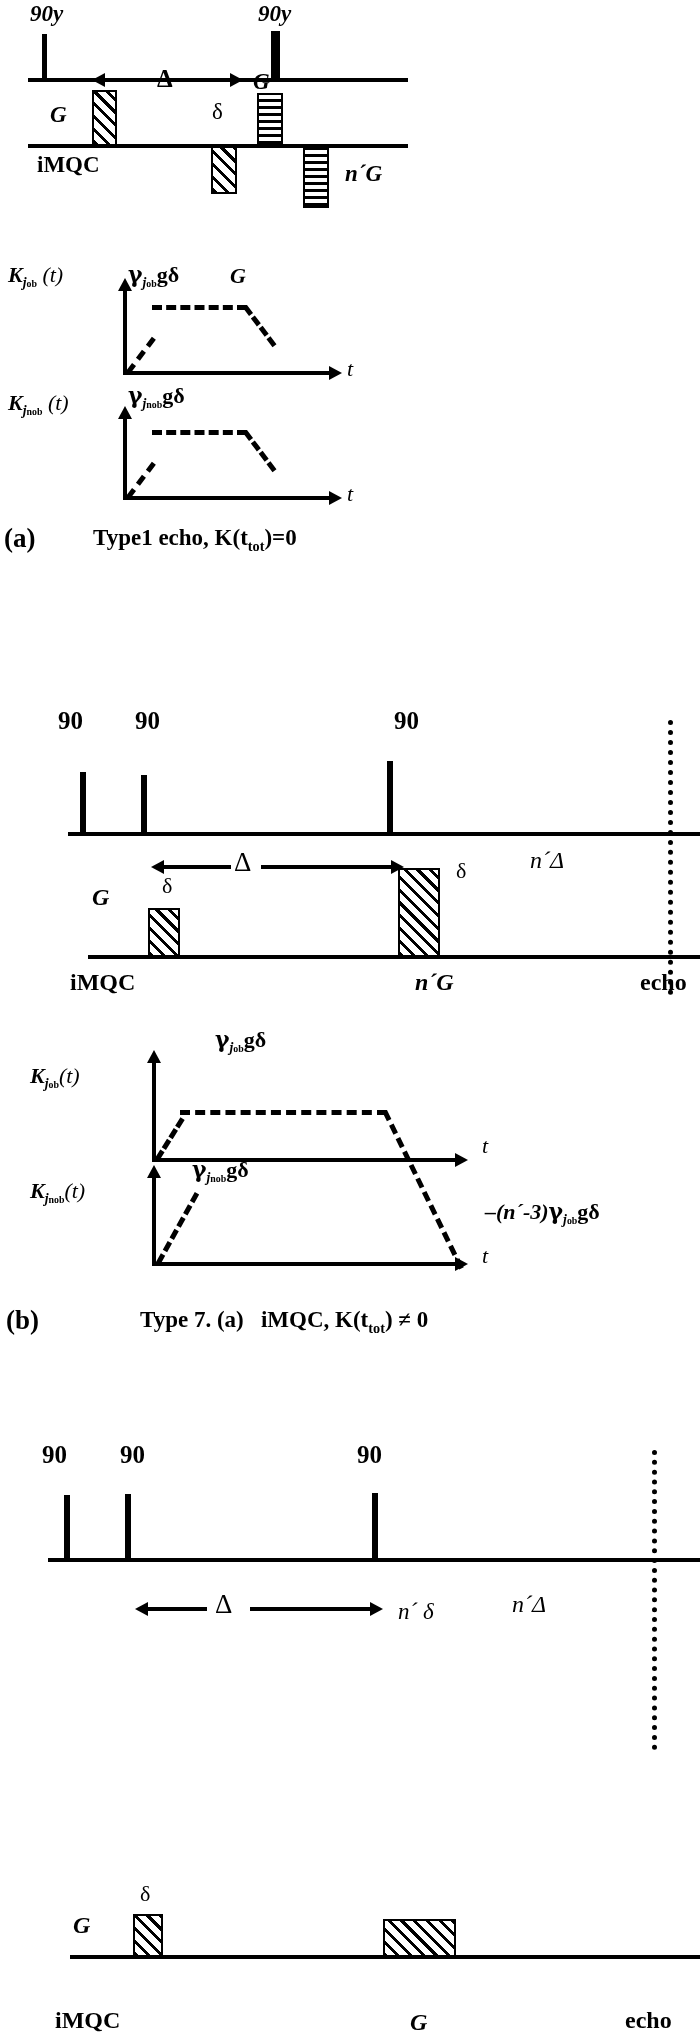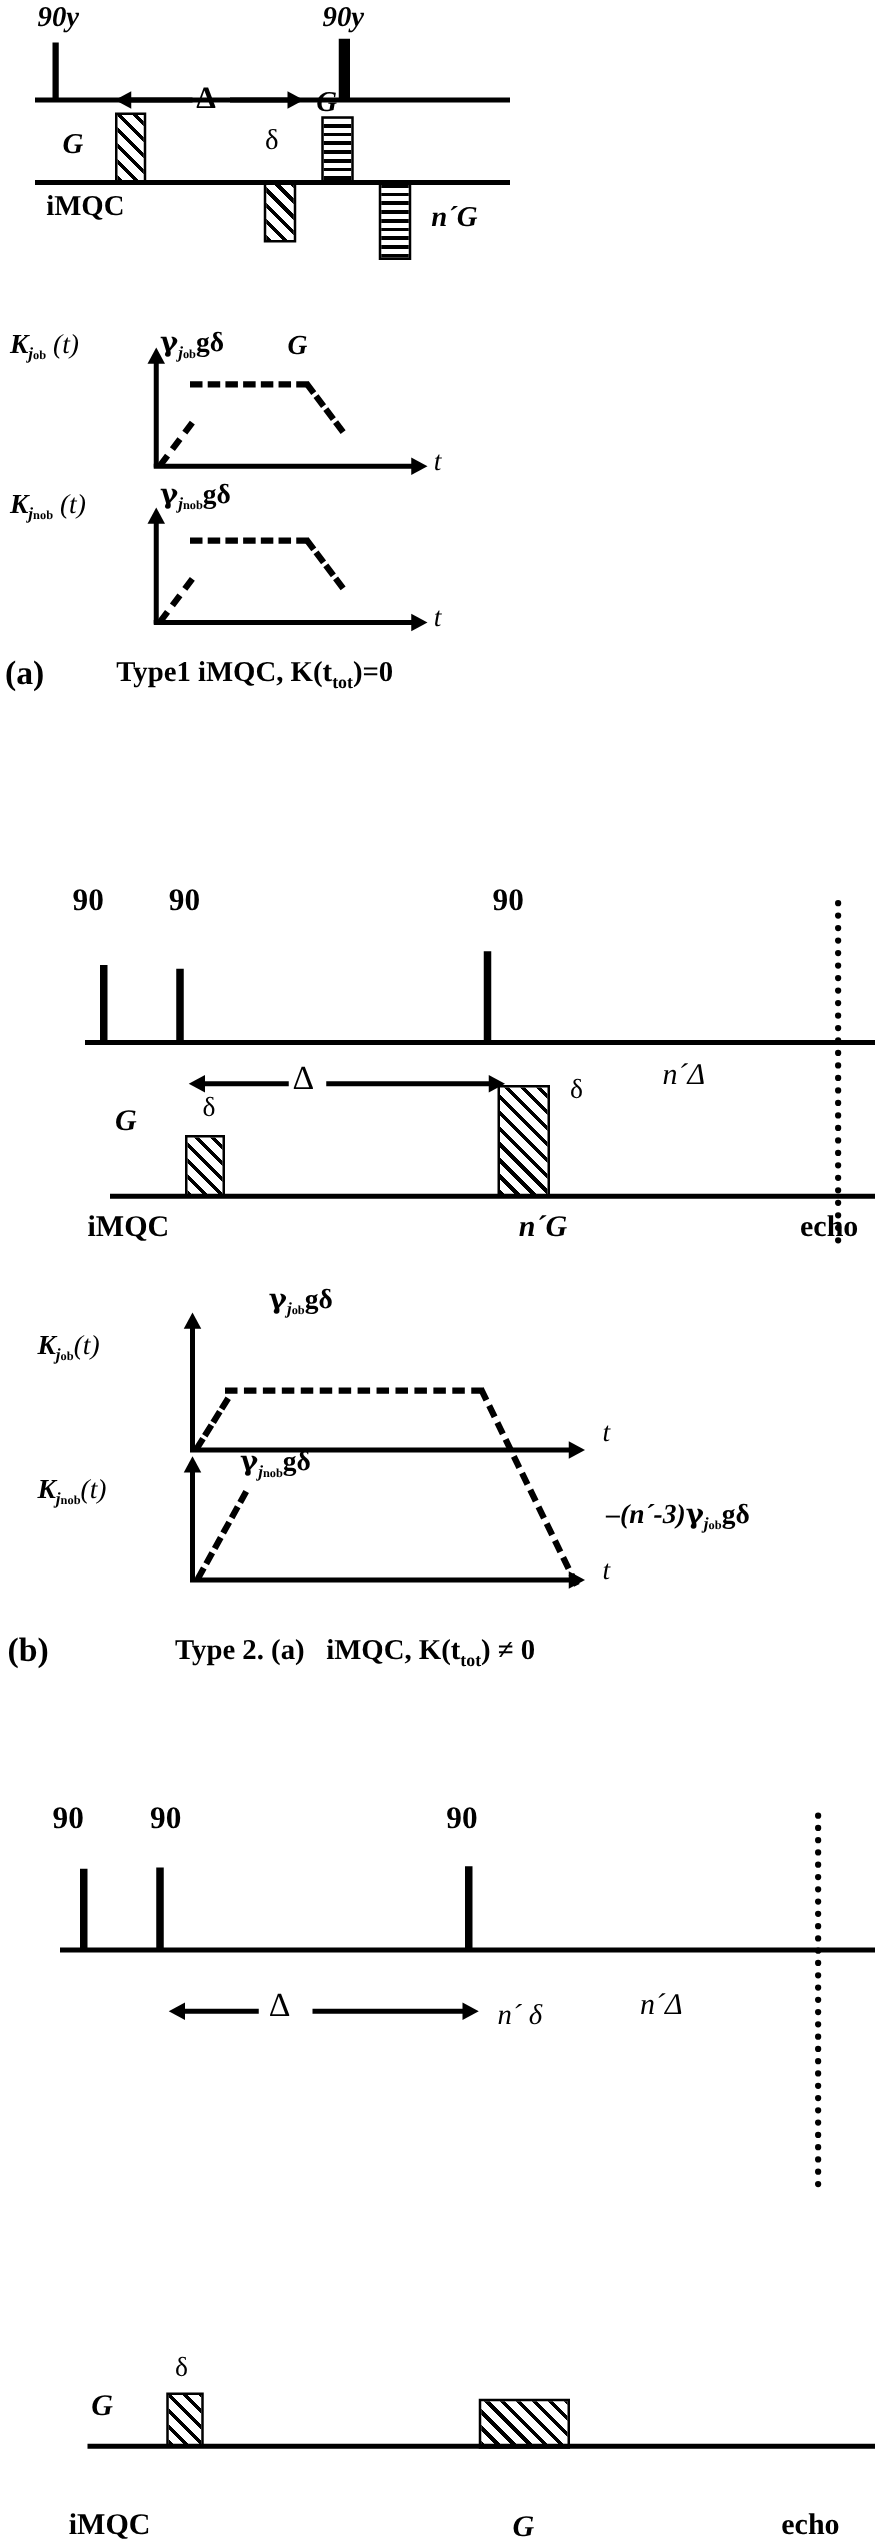--- a/index.html
+++ b/index.html
@@ -88,21 +88,21 @@
   <div class="axis-v" style="left:123px;top:416px;height:83px;"></div>
   <div class="axis-h" style="left:123px;top:496px;width:208px;"></div>
   <div class="arrowhead ah-right" style="left:329px;top:491px;"></div>
   <div class="lbl ital" style="left:347px;top:483px;font-size:22px;">t</div>
   <div class="dash" style="left:126px;top:496px;width:43px;transform:rotate(-53deg);"></div>
   <div class="dash" style="left:152px;top:430px;width:95px;"></div>
   <div class="dash" style="left:247px;top:430px;width:49px;transform:rotate(53deg);"></div>
 
   <div class="cap" style="left:4px;top:523px;font-size:27px;">(a)</div>
   <div class="cap" style="left:93px;top:525px;font-size:23px;">
-    <span>Type1 iMQC, K(t</span><sub>tot</sub><span>)=0</span>
+    <span>Type1 echo, K(t</span><sub>tot</sub><span>)=0</span>
   </div>
 </div>
 
 <div class="panel" style="top:640px;height:640px;">
 
   <div class="lbl bold" style="left:58px;top:68px;font-size:25px;">90</div>
   <div class="lbl bold" style="left:135px;top:68px;font-size:25px;">90</div>
   <div class="lbl bold" style="left:394px;top:68px;font-size:25px;">90</div>
 
   <div class="vline" style="left:80px;top:132px;height:62px;width:6px;"></div>
@@ -162,21 +162,21 @@
   <div class="axis-v" style="left:152px;top:535px;height:90px;"></div>
   <div class="axis-h" style="left:152px;top:622px;width:305px;"></div>
   <div class="arrowhead ah-right" style="left:455px;top:617px;"></div>
   <div class="lbl ital" style="left:482px;top:605px;font-size:22px;">t</div>
   <div class="dash" style="left:156px;top:622px;width:80px;transform:rotate(-61deg);"></div>
 
   <div class="cap" style="left:6px;top:665px;font-size:27px;">
     <span>(b)</span>
   </div>
   <div class="cap" style="left:140px;top:667px;font-size:23px;">
-    <span>Type 2. (a)</span>&nbsp;&nbsp;&nbsp;<span>iMQC, K(t</span><sub>tot</sub><span>) ≠ 0</span>
+    <span>Type 7. (a)</span>&nbsp;&nbsp;&nbsp;<span>iMQC, K(t</span><sub>tot</sub><span>) ≠ 0</span>
   </div>
 </div>
 
 <div class="panel" style="top:1330px;height:700px;">
 
   <div class="lbl bold" style="left:42px;top:112px;font-size:25px;">90</div>
   <div class="lbl bold" style="left:120px;top:112px;font-size:25px;">90</div>
   <div class="lbl bold" style="left:357px;top:112px;font-size:25px;">90</div>
 
   <div class="vline" style="left:64px;top:165px;height:65px;width:6px;"></div>

